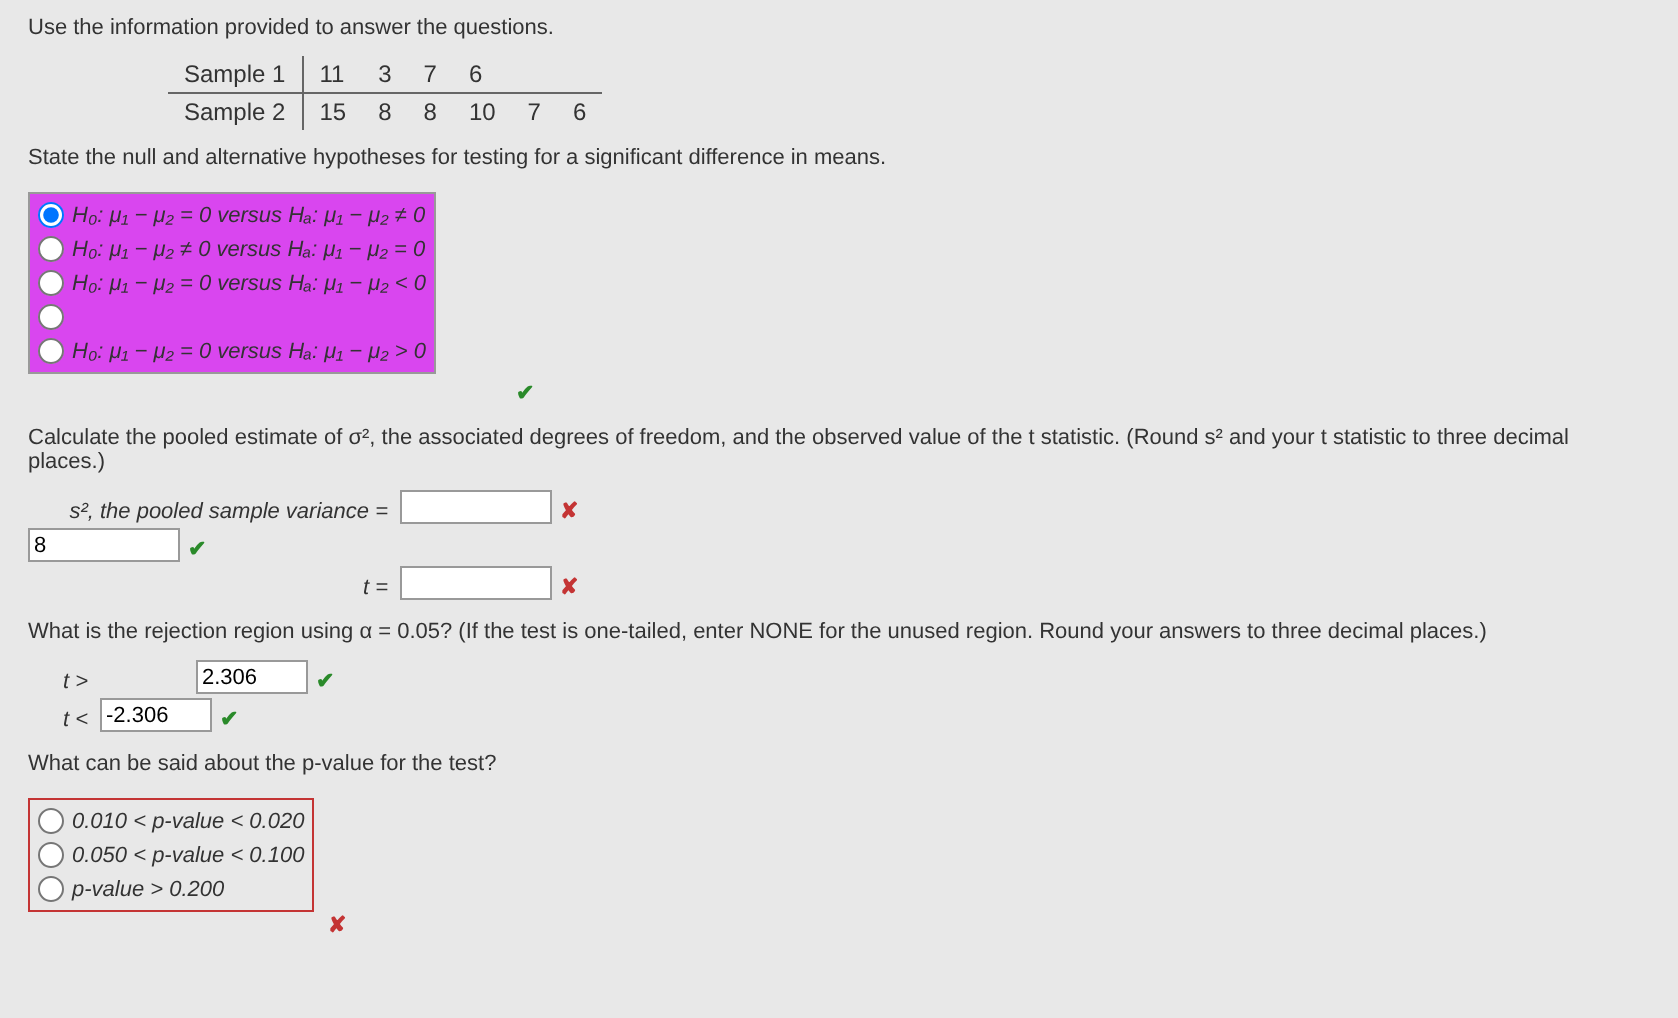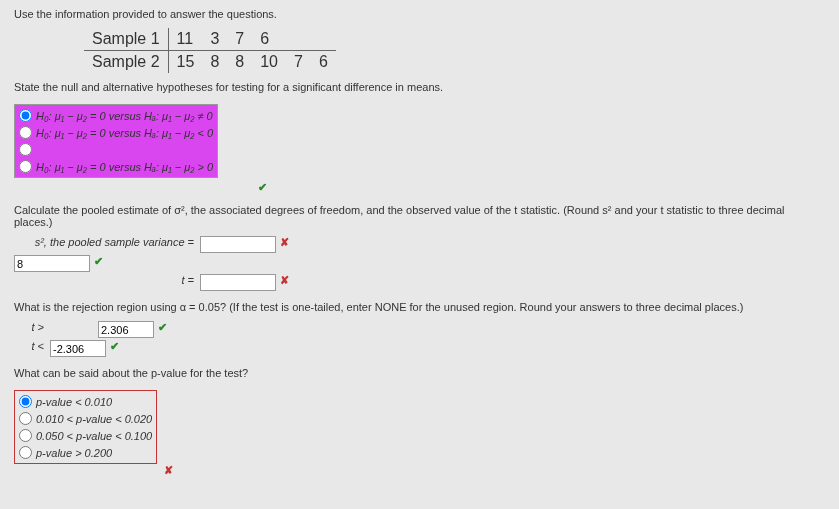--- a/index.html
+++ b/index.html
@@ -1,24 +1,24 @@
 <!DOCTYPE html>
 <html><head>
 <meta charset="utf-8">
 <style>
 body{margin:0;font-family:Arial,sans-serif;font-size:11px;color:#333;background:#e8e8e8;width:839px;height:509px;overflow:hidden;box-sizing:border-box;padding:8px 14px}
 .q{margin-bottom:8px}
 .data-table{border-collapse:collapse;margin-left:70px;margin-bottom:8px}
-.data-table td{padding:2px 8px;font-size:16px}
+.data-table td{padding:2px 8px;font-size:12px}
 .data-table tr:first-child td{border-bottom:1px solid #666}
 .data-table td:first-child{border-right:1px solid #666}
 .radio-box{border:1px solid #999;display:inline-block;padding:2px 4px;margin-top:3px;margin-bottom:3px;background:#d946ef}
 .radio-row{display:flex;align-items:center;padding:2px 0}
 .radio-row input[type="radio"]{margin:0 4px 0 0}
-.input-row{display:flex;align-items:flex-start;margin:2px 0}
+.input-row{display:flex;align-items:flex-end;margin:2px 0}
 .input-row .lbl{text-align:right;padding-right:6px}
 .input-row input[type="text"]{width:70px;height:15px;border:1px solid #999;font-size:11px;padding:0 2px}
 .chk{color:#2a8a2a;font-weight:bold;margin-left:4px}
 .xmark{color:#c43434;font-weight:bold;margin-left:4px}
 .it{font-style:italic}
 .pvbox{border:1px solid #c43434;display:inline-block;padding:2px 4px;margin-top:3px}
 </style>
 </head>
 <body>
 
@@ -48,20 +48,24 @@
 </tr>
 </tbody>
   </table>
 
 <div class="q">State the null and alternative hypotheses for testing for a significant difference in means.</div>
 
 <div class="radio-box">
  <div class="radio-row">
       <input type="radio" name="h" checked="" style="">
       <span class="it">H₀: μ₁ − μ₂ = 0 versus Hₐ: μ₁ − μ₂ ≠ 0</span>
+    </div>
+ <div class="radio-row">
+      <input type="radio" name="h" style="">
+      <span class="it">H₀: μ₁ − μ₂ ≠ 0 versus Hₐ: μ₁ − μ₂ = 0</span>
     </div>
  <div class="radio-row">
       <input type="radio" name="h" style="">
       <span class="it">H₀: μ₁ − μ₂ = 0 versus Hₐ: μ₁ − μ₂ &lt; 0</span>
     </div>
  <div class="radio-row">
       <input type="radio" name="h" style="">
     </div>
  <div class="radio-row">
       <input type="radio" name="h" style="">
@@ -97,24 +101,20 @@
 <div class="input-row">
  <span class="lbl it" style="width:30px">t  &lt;</span>
  <input type="text" style="width: 50px;" value="-2.306">
  <span class="chk">✔</span>
 </div>
 
 <div class="q" style="margin-top:10px">What can be said about the p-value for the test?</div>
 
 <div class="pvbox">
  <div class="radio-row">
-      <input type="radio" name="pv" checked="" style="">
-      <span class="it">p-value &lt; 0.010</span>
-    </div>
- <div class="radio-row">
       <input type="radio" name="pv" style="">
       <span class="it">0.010 &lt; p-value &lt; 0.020</span>
     </div>
  <div class="radio-row">
       <input type="radio" name="pv" style="">
       <span class="it">0.050 &lt; p-value &lt; 0.100</span>
     </div>
  <div class="radio-row">
       <input type="radio" name="pv" style="">
       <span class="it">p-value &gt; 0.200</span>

